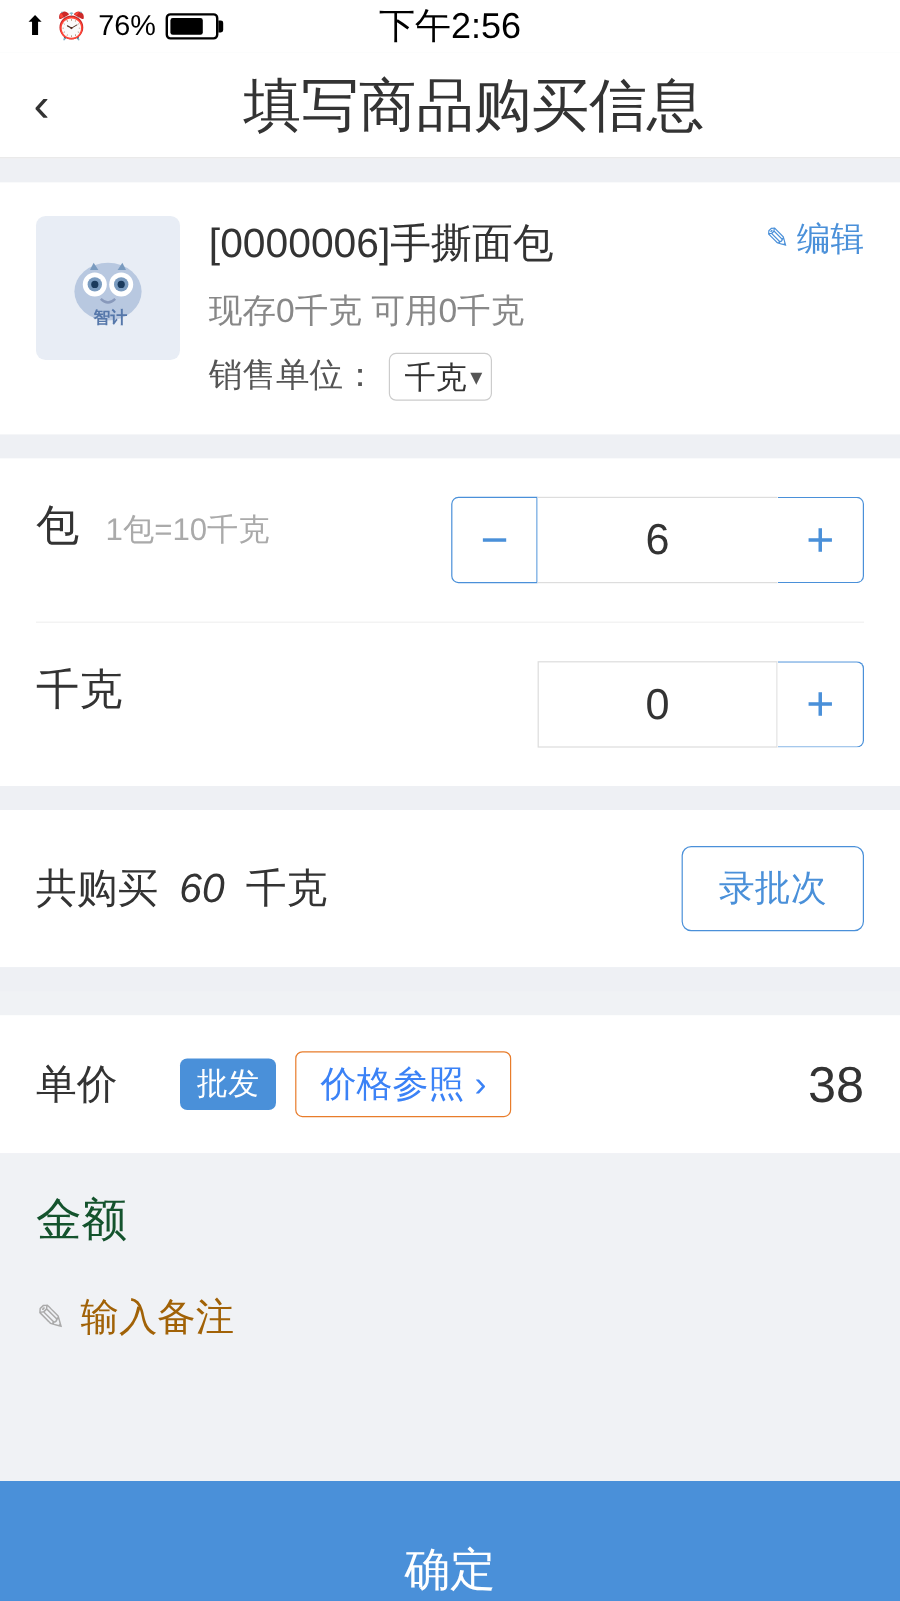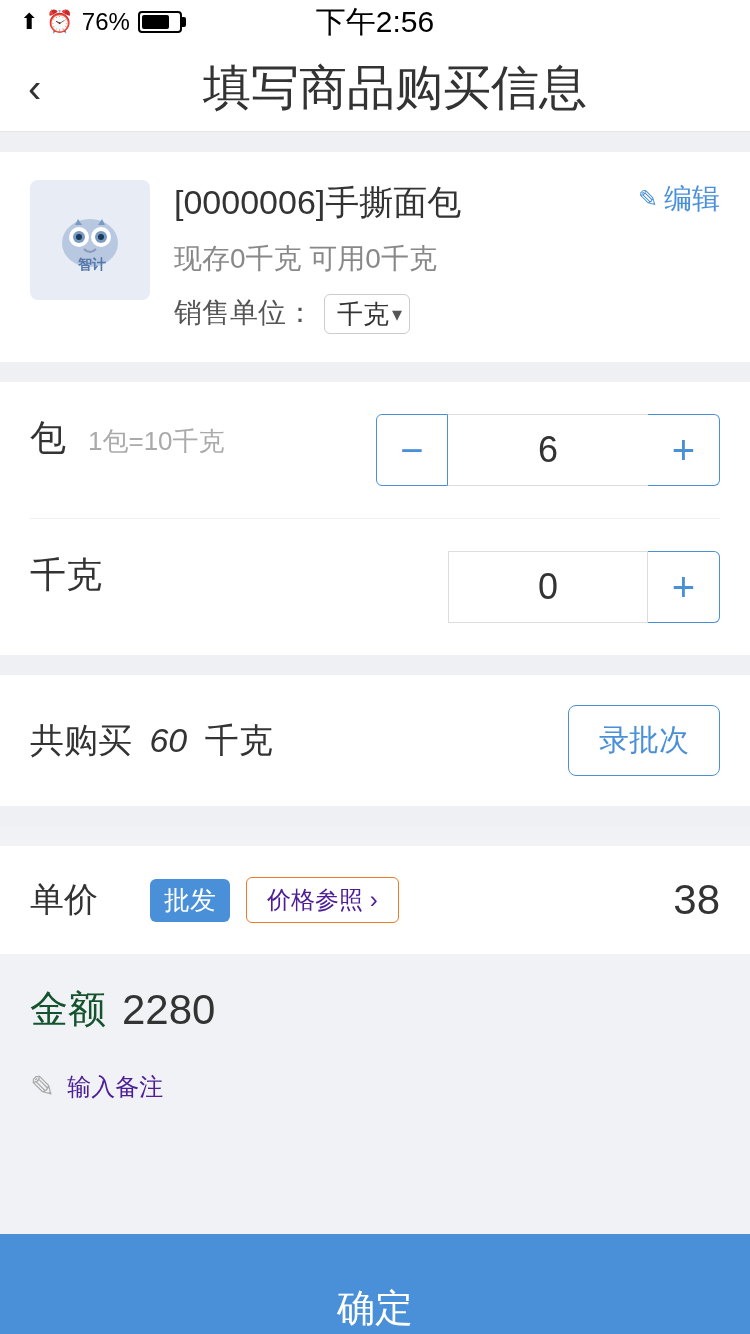--- a/index.html
+++ b/index.html
@@ -288,22 +288,22 @@
       color: #fff;
       border-radius: 6px;
       padding: 4px 14px;
       font-size: 26px;
       margin-left: 36px;
     }
     .price-ref-btn {
       border: 1.5px solid #e87c2b;
       border-radius: 6px;
       padding: 6px 20px;
-      font-size: 24px;
-      color: #4c1d95;
+      font-size: 30px;
+      color: #3b82f6;
       background: #fff;
       cursor: pointer;
       display: flex;
       align-items: center;
       gap: 6px;
     }
     .price-value {
       margin-left: auto;
       font-size: 42px;
       color: #333;
@@ -334,22 +334,22 @@
       display: flex;
       align-items: center;
       gap: 12px;
       padding: 10px 0;
     }
     .note-icon {
       font-size: 30px;
       color: #aaa;
     }
     .note-text {
-      font-size: 24px;
-      color: #4c1d95;
+      font-size: 32px;
+      color: #a16207;
     }
 
     
     .bottom-space {
       height: 300px;
       background: #f0f2f5;
     }
 
     
     .confirm-btn-wrap {
@@ -476,21 +476,20 @@
 <div class="price-section">
   <span class="price-label">单价</span>
   <span class="price-tag">批发</span>
   <button class="price-ref-btn">价格参照 ›</button>
   <span class="price-value">38</span>
 </div>
 
 <div class="amount-section">
   <div class="amount-row">
     <span class="amount-label">金额</span>
-    <span class="amount-value">2280</span>
   </div>
   <div class="note-row">
     <span class="note-icon">✎</span>
     <span class="note-text">输入备注</span>
   </div>
 </div>
 
 <div class="bottom-space"></div>
 
 <div class="confirm-btn-wrap">

